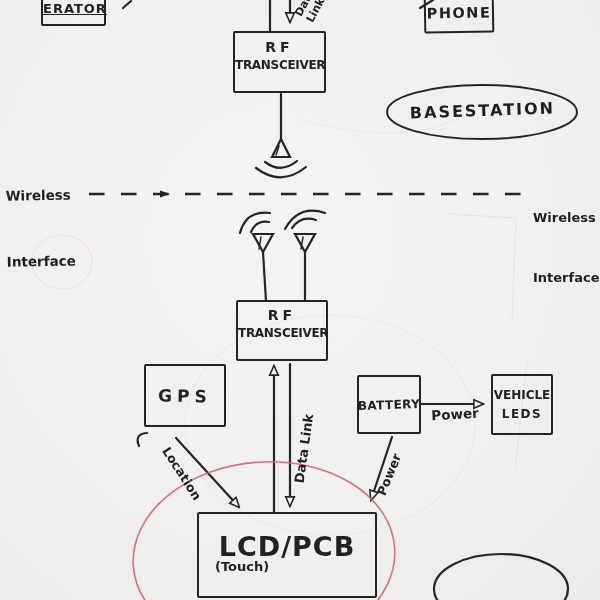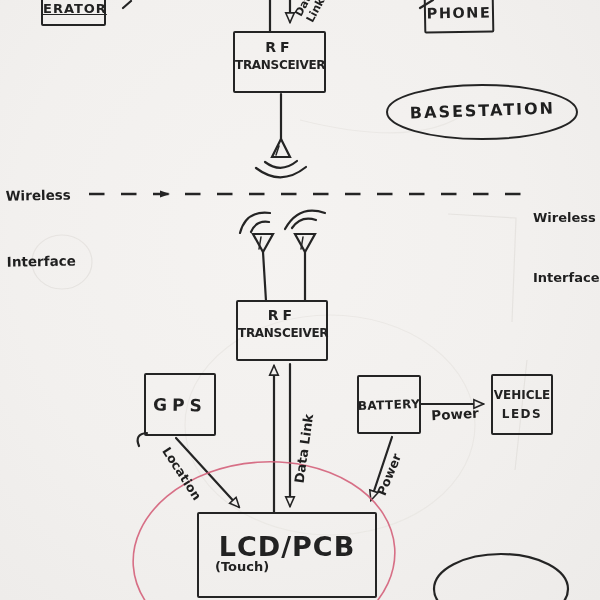--- a/index.html
+++ b/index.html
@@ -103,21 +103,21 @@
 
   <div class="box" style="left:424px;top:-6px;width:70px;height:39px;transform:rotate(-1deg);">
     <div class="boxlabel caps" style="margin-top:9px;font-size:14.5px;letter-spacing:1.5px;">PHONE</div>
   </div>
 
   <div class="box" style="left:236px;top:300px;width:92px;height:61px;">
     <div class="boxlabel caps" style="margin-top:5px;font-size:14px;letter-spacing:4px;">RF</div>
     <div class="boxlabel caps" style="margin-top:3px;font-size:12px;letter-spacing:-0.3px;">TRANSCEIVER</div>
   </div>
 
-  <div class="box" style="left:144px;top:373px;width:72px;height:63px;">
+  <div class="box" style="left:144px;top:364px;width:82px;height:63px;">
     <div class="flexmid caps" style="font-size:17px;letter-spacing:5px;transform:rotate(1deg);">GPS</div>
   </div>
 
   <div class="box" style="left:357px;top:375px;width:64px;height:59px;">
     <div class="flexmid caps" style="font-size:12px;letter-spacing:0.4px;transform:rotate(-2deg);">BATTERY</div>
   </div>
 
   <div class="box" style="left:491px;top:374px;width:62px;height:61px;">
     <div class="twoline caps" style="font-size:12px;line-height:19px;">
       <span>VEHICLE</span>

